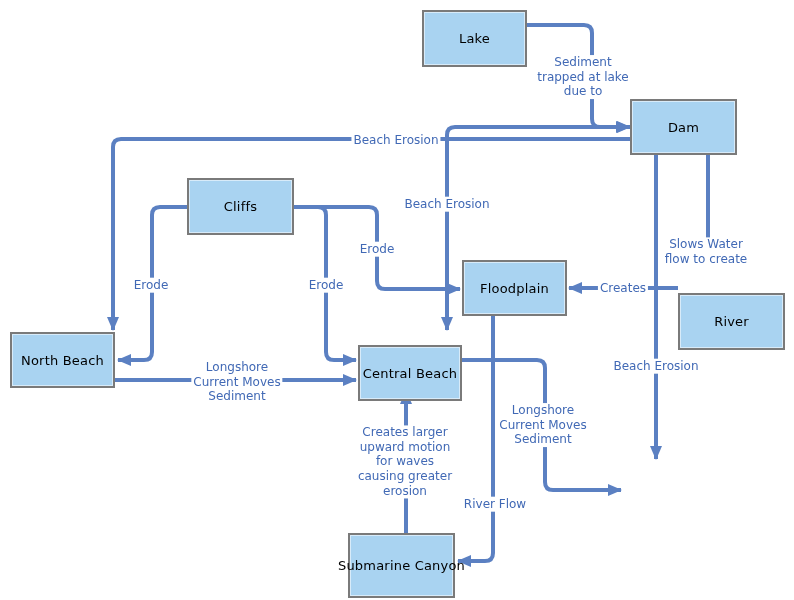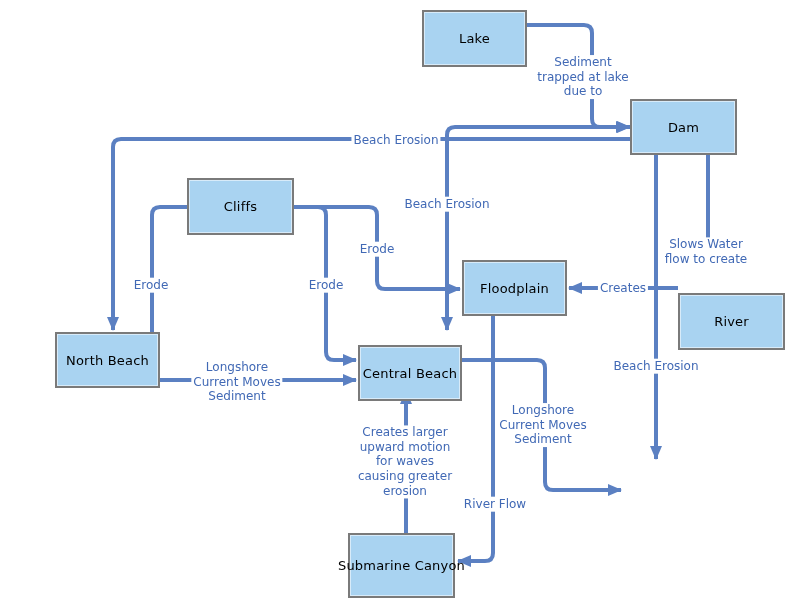--- a/index.html
+++ b/index.html
@@ -82,21 +82,21 @@
   </div>
   <div class="node" style="left:678px;top:258px;width:107px;height:57px;margin-top:35px;">
     <span>River</span>
   </div>
   <div class="node" style="left:187px;top:178px;width:107px;height:57px;">
     <span>Cliffs</span>
   </div>
   <div class="node" style="left:462px;top:260px;width:105px;height:56px;">
     <span>Floodplain</span>
   </div>
-  <div class="node" style="left:10px;top:332px;width:105px;height:56px;margin-left:45px;">
+  <div class="node" style="left:10px;top:332px;width:105px;height:56px;">
     <span>North Beach</span>
   </div>
   <div class="node" style="left:358px;top:332px;width:104px;height:56px;margin-top:13px;">
     <span>Central Beach</span>
   </div>
   <div class="node" style="left:348px;top:533px;width:107px;height:65px;">
     <span>Submarine Canyon</span>
   </div>
 
   <div class="edge-label" style="left:583px;top:77px;">Sediment

